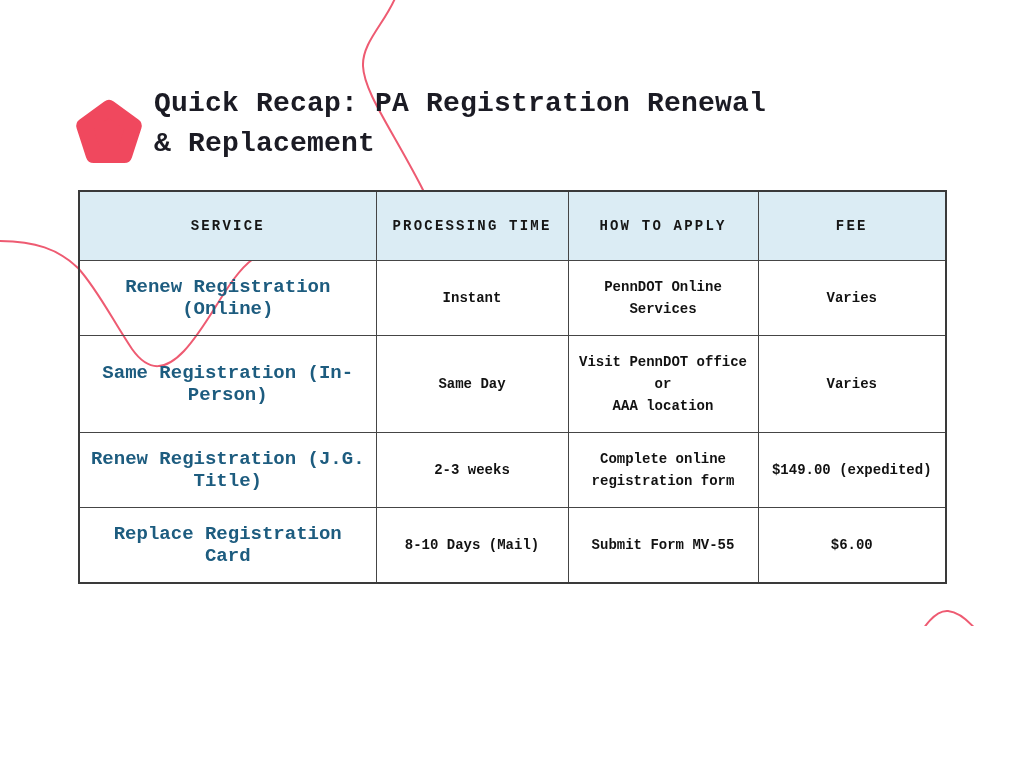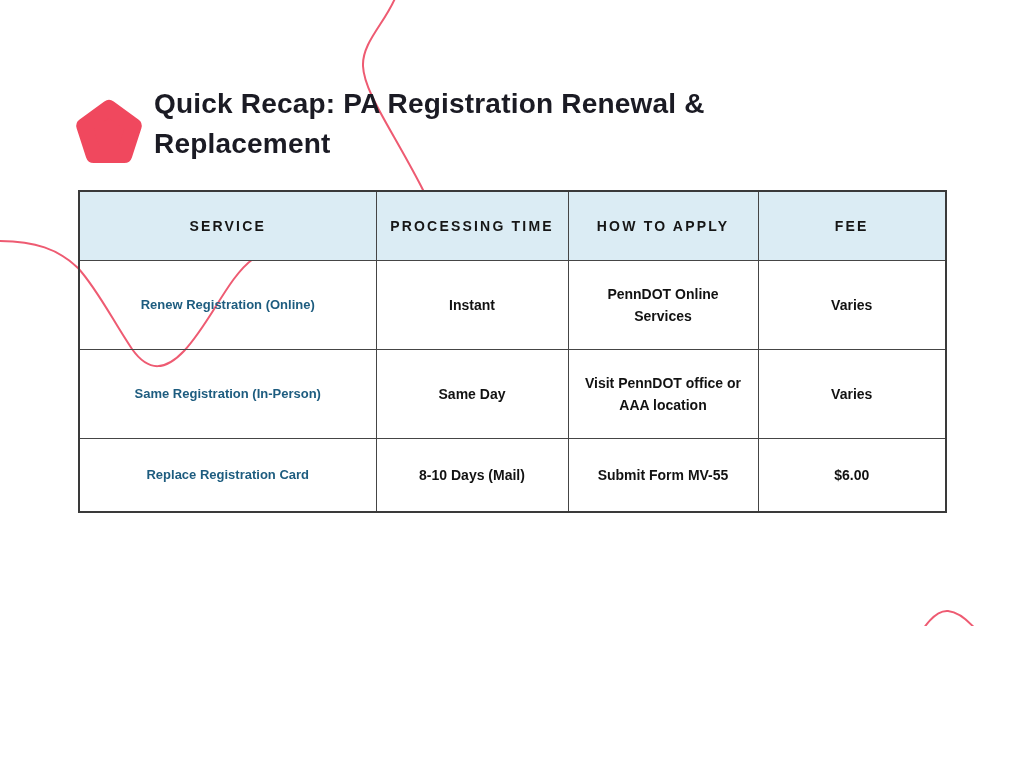--- a/index.html
+++ b/index.html
@@ -2,21 +2,21 @@
 <html><head>
 <meta charset="utf-8">
 <style>
   html, body { margin: 0; padding: 0; background: #ffffff; }
   .canvas {
     position: relative;
     width: 1024px;
     height: 626px;
     overflow: hidden;
     background: #ffffff;
-    font-family: Liberation Sans, sans-serif;
+    font-family: Liberation Mono, monospace;
   }
   .decor {
     position: absolute;
     left: 0; top: 0;
     width: 1024px; height: 768px;
     z-index: 0;
   }
   .title {
     position: absolute;
     left: 154px;
@@ -38,34 +38,34 @@
     z-index: 1;
     border-collapse: collapse;
     table-layout: fixed;
     background: transparent;
     border: 2px solid #3a3a3a;
   }
   table.recap th, table.recap td {
     border: 1.6px solid #454545;
     text-align: center;
     vertical-align: middle;
-    padding: 22px 10px;
+    padding: 15px 10px;
     box-sizing: border-box;
   }
   table.recap thead tr { height: 69px; }
   table.recap tbody tr { height: 74px; }
   table.recap th {
     background: #dbecf4;
     font-size: 14px;
     font-weight: 700;
     letter-spacing: 2.2px;
     color: #161616;
   }
   td.service {
-    font-size: 13px;
+    font-size: 19px;
     font-weight: 700;
     color: #1d5c7f;
   }
   td.plain {
     font-size: 14px;
     font-weight: 600;
     color: #121212;
     line-height: 22px;
   }
   td.how { white-space: pre-line; }
@@ -127,20 +127,27 @@
         <td class="plain">Varies</td>
       </tr>
       <tr>
         <td class="service">Same Registration (In-Person)</td>
         <td class="plain">Same Day</td>
         <td class="plain how">Visit PennDOT office or
 AAA location</td>
         <td class="plain">Varies</td>
       </tr>
       <tr>
+        <td class="service">Renew Registration (J.G. Title)</td>
+        <td class="plain">2-3 weeks</td>
+        <td class="plain how">Complete online
+registration form</td>
+        <td class="plain">$149.00 (expedited)</td>
+      </tr>
+      <tr>
         <td class="service">Replace Registration Card</td>
         <td class="plain">8-10 Days (Mail)</td>
         <td class="plain how">Submit Form MV-55</td>
         <td class="plain">$6.00</td>
       </tr>
     </tbody>
   </table>
 
 </div>
 

